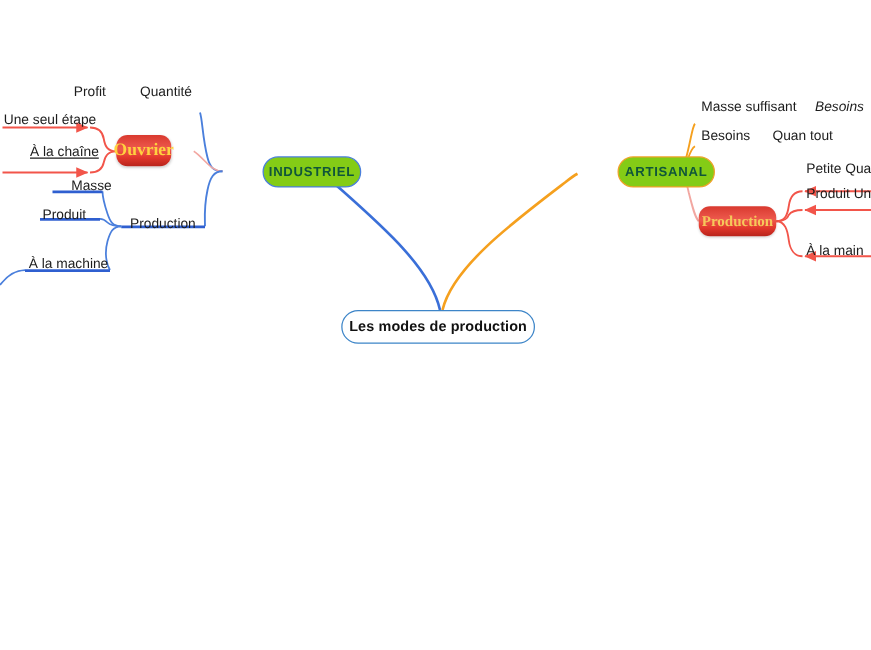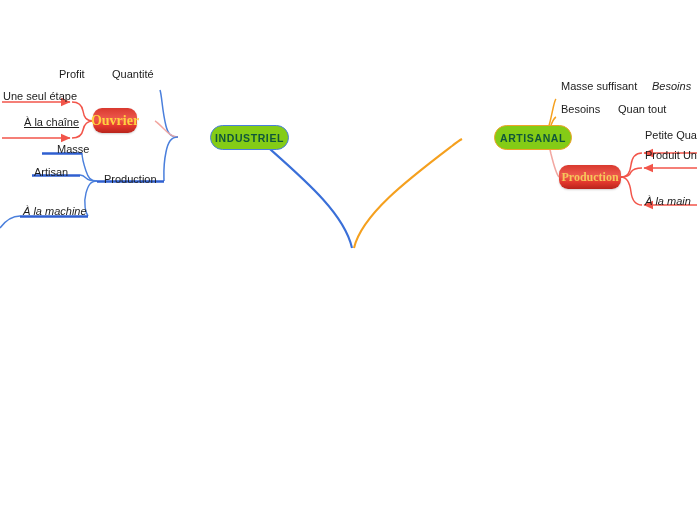--- a/index.html
+++ b/index.html
@@ -131,20 +131,23 @@
 
     <path d="M621,177 C628,177 630,172 631,165 C632,157 636,153 642,153" fill="none" stroke="#f2554a" stroke-width="1.5"></path>
     <path d="M621,177 C628,177 630,175 631,172 C633,169 636,168 642,168" fill="none" stroke="#f2554a" stroke-width="1.5"></path>
     <path d="M621,177 C628,177 630,184 631,192 C632,200 636,205 642,205" fill="none" stroke="#f2554a" stroke-width="1.5"></path>
 
     <line x1="697" y1="153" x2="644" y2="153" stroke="#f2554a" stroke-width="1.5" marker-end="url(#arrL)"></line>
     <line x1="697" y1="168" x2="644" y2="168" stroke="#f2554a" stroke-width="1.5" marker-end="url(#arrL)"></line>
     <line x1="697" y1="205" x2="644" y2="205" stroke="#f2554a" stroke-width="1.5" marker-end="url(#arrL)"></line>
   </svg>
 
+  <div class="node-root" style="left:273px;top:248px;width:153px;height:25px;">
+    <span>Les modes de production</span>
+  </div>
 
   <div class="node-branch blue" style="left:178px;top:125px;width:77px;height:23px;">
     <span>INDUSTRIEL</span>
   </div>
 
   <div class="node-branch orange" style="left:462px;top:125px;width:76px;height:23px;">
     <span>ARTISANAL</span>
   </div>
 
   <div class="node-red ouvrier" style="left:93px;top:108px;width:44px;height:25px;">
@@ -155,26 +158,26 @@
     <span>Production</span>
   </div>
 
   <div class="lbl" style="left:59px;top:68px;">Profit</div>
   <div class="lbl" style="left:112px;top:68px;text-align:right;">Quantité</div>
 
   <div class="lbl" style="left:3px;top:90px;text-align:center;">Une seul étape</div>
   <div class="lbl" style="left:24px;top:116px;text-decoration:underline;">À la chaîne</div>
 
   <div class="lbl" style="left:45px;top:143px;margin-left:12px;">Masse</div>
-  <div class="lbl" style="left:34px;top:166px;">Artisan</div>
+  <div class="lbl" style="left:34px;top:166px;">Produit</div>
   <div class="lbl" style="left:104px;top:173px;">Production</div>
-  <div class="lbl" style="left:23px;top:205px;font-style:italic;">À la machine</div>
+  <div class="lbl" style="left:23px;top:205px;">À la machine</div>
 
   <div class="lbl" style="left:561px;top:80px;">Masse suffisant</div>
   <div class="lbl" style="left:652px;top:80px;font-style:italic;">Besoins</div>
   <div class="lbl" style="left:561px;top:103px;">Besoins</div>
   <div class="lbl" style="left:618px;top:103px;">Quan tout</div>
 
   <div class="lbl" style="left:645px;top:129px;">Petite Quan</div>
   <div class="lbl" style="left:645px;top:149px;">Produit Uniq</div>
-  <div class="lbl" style="left:645px;top:195px;font-style:italic;">À la main</div>
+  <div class="lbl" style="left:645px;top:195px;">À la main</div>
 
 </div>
 
 </body></html>

